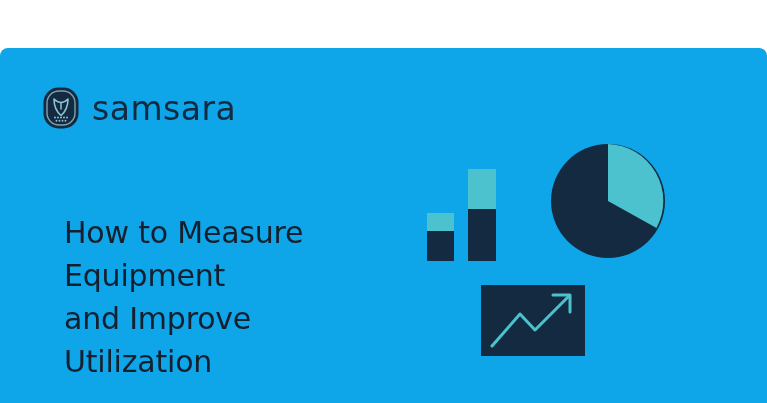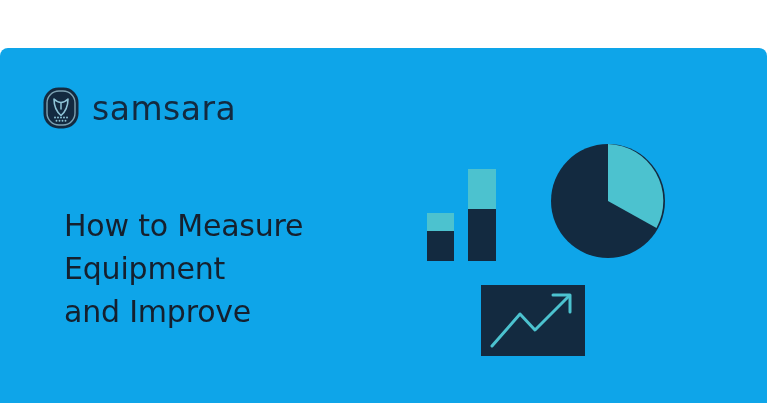--- a/index.html
+++ b/index.html
@@ -46,21 +46,21 @@
     letter-spacing: 0.5px;
     color: #132a40;
     line-height: 1;
     white-space: nowrap;
   }
 
   
   .headline {
     position: absolute;
     left: 64px;
-    top: 136px;
+    top: 143px;
     width: 320px;
     color: #15202e;
     font-family: "DejaVu Sans", sans-serif;
     font-size: 30px;
     font-weight: 400;
     line-height: 43px;
     letter-spacing: -0.2px;
   }
   .headline-line {
     display: block;
@@ -108,20 +108,21 @@
         </g>
       </svg>
     </span>
     <span class="brand-word">samsara</span>
   </div>
 
   <h1 class="headline">
     <span class="headline-line">How to Measure</span>
     <span class="headline-line">Equipment</span>
     <span class="headline-line">and Improve</span>
+    <span class="headline-line">Utilization</span>
   </h1>
 
   <div class="graphics">
     <svg width="290" height="250" viewBox="0 0 290 250" xmlns="http://www.w3.org/2000/svg" aria-hidden="true">
 
       <g>
 
         <g>
           <rect x="17" y="85" width="27" height="18" fill="#4cc2cf"></rect>
           <rect x="17" y="103" width="27" height="30" fill="#132a40"></rect>

